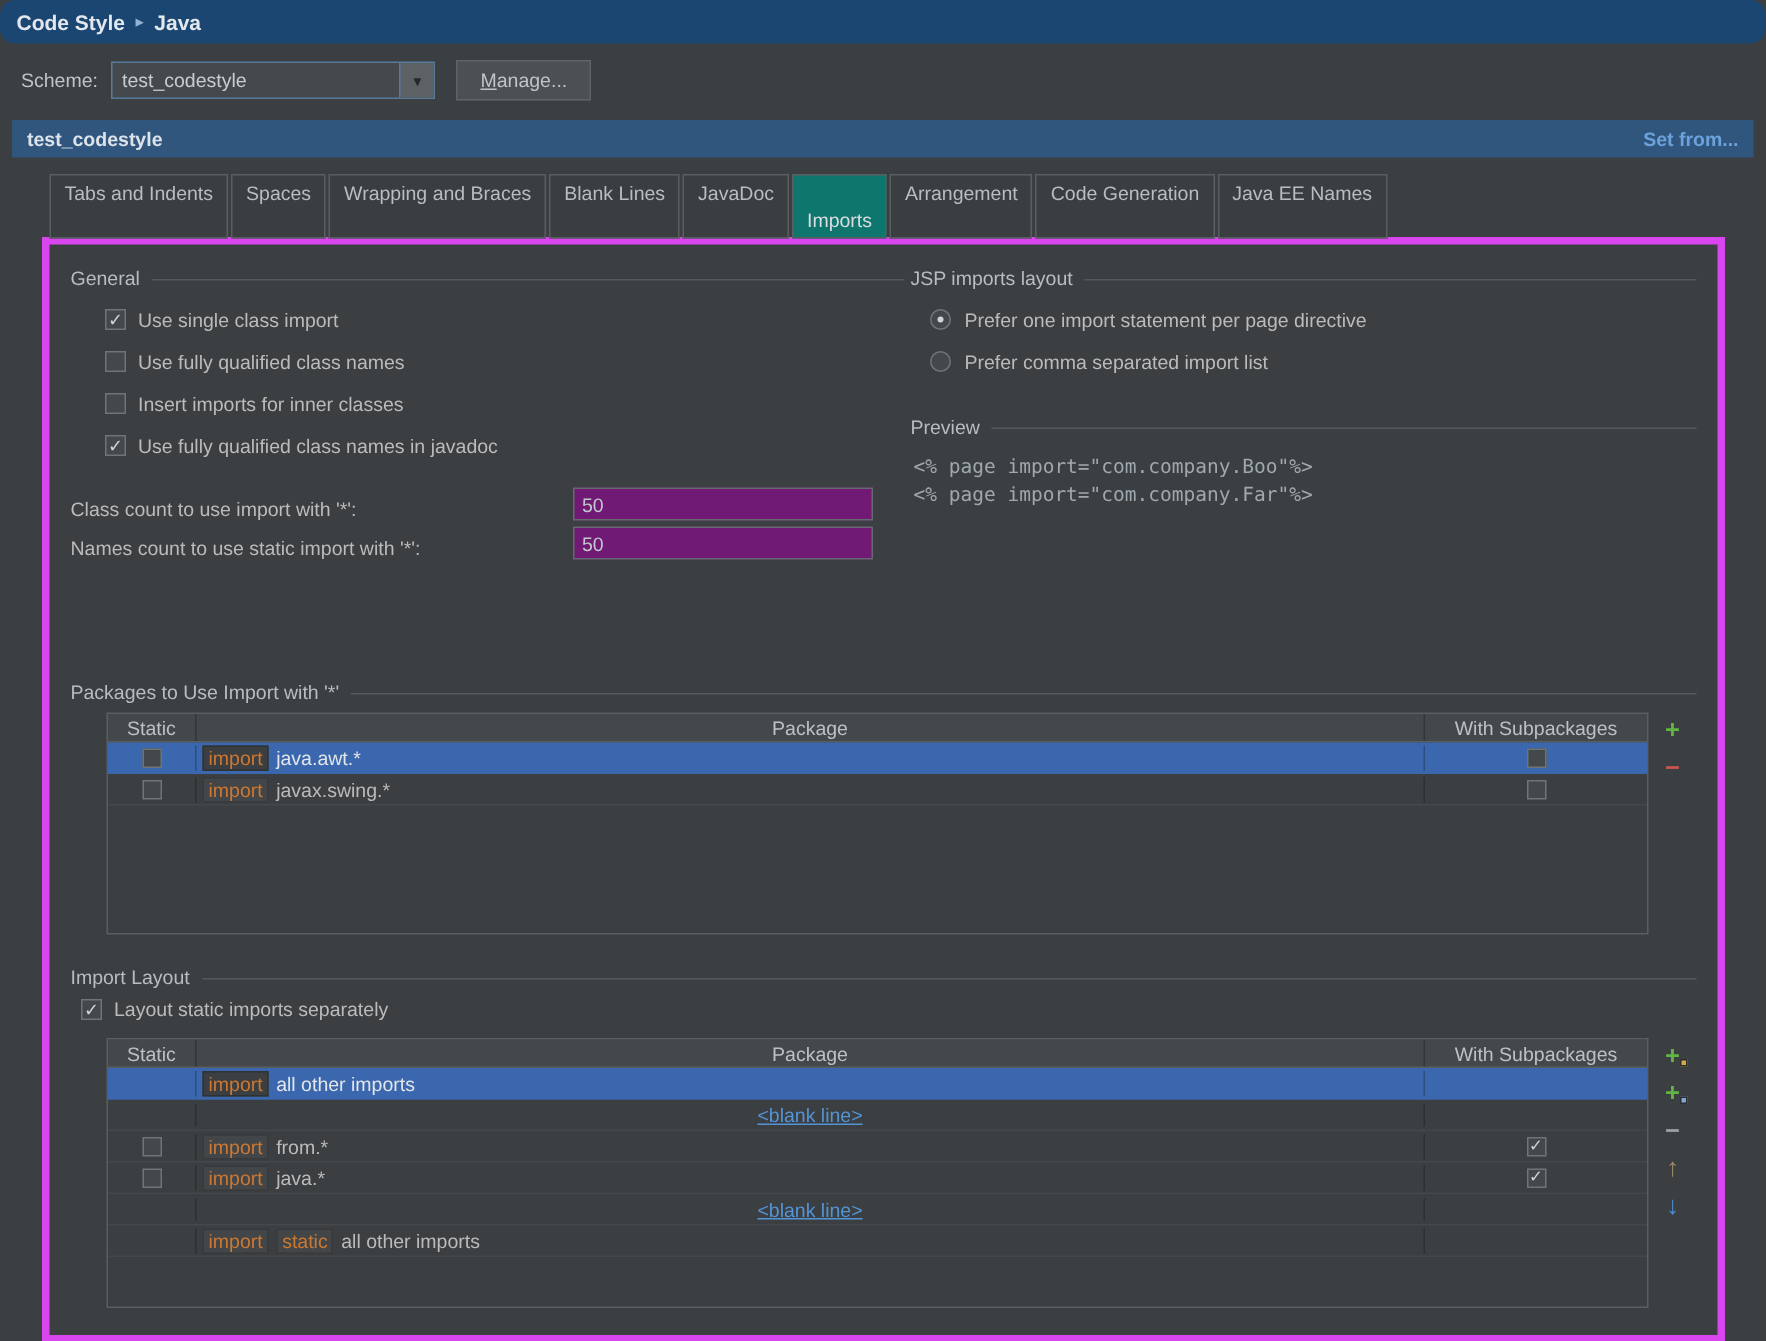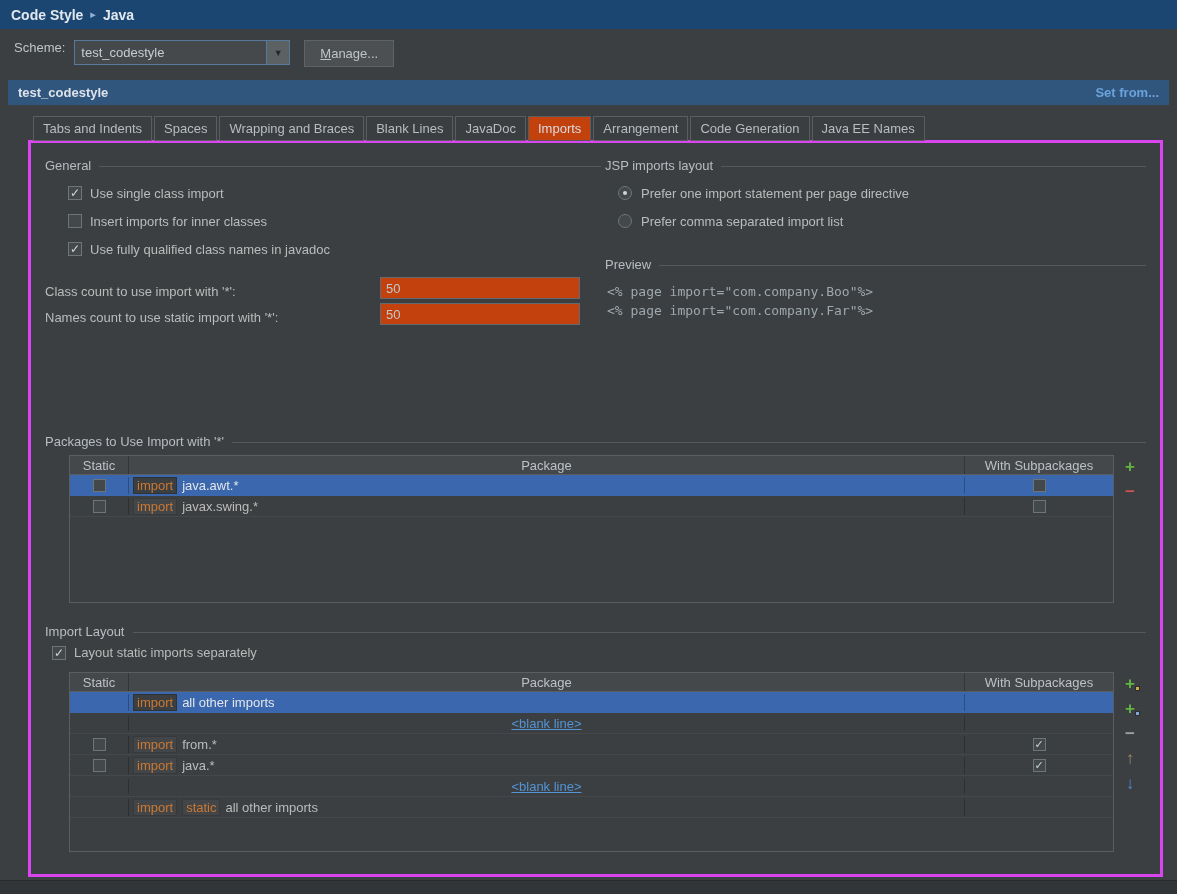--- a/index.html
+++ b/index.html
@@ -7,25 +7,25 @@
   body {
     width: 1177px; height: 894px; overflow: hidden;
     background: #3c3f41;
     font-family: "Liberation Sans", sans-serif;
     font-size: 13px; color: #bbbbbb;
   }
   
   .titlebar {
     height: 29px; background: #1c4672; color: #e2e8ee;
     display: flex; align-items: center; gap: 7px;
-    padding: 0 11px; font-weight: bold; font-size: 14px;
+    padding: 0 11px; font-weight: bold; font-size: 14px; border-radius: 10px;
   }
   .crumb-sep { color: #93b3d6; font-size: 11px; font-weight: normal; }
   
-  .scheme-row { display: flex; align-items: flex-start; padding: 11px 10px 8px 14px; }
+  .scheme-row { display: flex; align-items: center; padding: 11px 10px 8px 14px; }
   .scheme-label { margin-right: 9px; color: #bfc4c8; }
   .combo {
     display: flex; width: 216px; height: 25px;
     border: 1px solid #567a9b; background: #45494b; align-items: stretch;
   }
   .combo-value { flex: 1; display: flex; align-items: center; padding: 0 6px; color: #c7cdd2; }
   .combo-btn {
     width: 23px; background: #5c6164; border-left: 1px solid #567a9b;
     display: flex; align-items: center; justify-content: center;
     color: #26282a; font-size: 9px;
@@ -48,27 +48,27 @@
   .tabs {
     display: flex; 
     margin: 0 0 -1px 33px; position: relative; z-index: 2;
   }
   .tab {
     padding: 4px 9px; margin-right: 2px;
     border: 1px solid #5a5e61; background: #3b3e40; color: #b8bdc1;
     white-space: nowrap; cursor: pointer;
   }
   .tab.selected {
-    background: #c2410c; color: #d9dde1;
-    padding-top: 4px; border-bottom-color: #565b5e;
+    background: #0f766e; color: #d9dde1;
+    padding-top: 22px; border-bottom-color: #565b5e;
   }
   
   .panel {
-    margin: 0 14px 0 28px; height: 737px;
-    border: 3px solid #d946ef; padding: 14px 14px 0;
+    margin: 0 27px 0 28px; height: 737px;
+    border: 5px solid #d946ef; padding: 14px 14px 0;
     position: relative; z-index: 1;
   }
   .section-head { display: flex; align-items: center; gap: 8px; color: #b8bdc1; height: 16px; }
   .section-head .rule { flex: 1; border-top: 1px solid #55595b; margin-top: 2px; }
   .top-cols { display: flex; height: 268px; }
   .col-left { flex: 0 0 556px; }
   .col-right { flex: 1; padding-left: 4px; }
   
   .cb {
     width: 14px; height: 14px; flex: none;
@@ -87,21 +87,21 @@
     content: ""; position: absolute; left: 4px; top: 4px;
     width: 4px; height: 4px; border-radius: 50%; background: #cfd4d9;
   }
   .radio-list { margin-top: 6px; }
   
   .fields { margin-top: 10px; }
   .field-row { display: flex; align-items: flex-end; height: 26px; }
   .field-label { width: 335px; }
   .text-field {
     width: 200px; height: 22px; padding: 0 5px;
-    background: #c2410c; border: 1px solid #646a6d; color: #c2c7cc;
+    background: #701a75; border: 1px solid #646a6d; color: #c2c7cc;
     font-family: "Liberation Sans", sans-serif; font-size: 13px; outline: none;
   }
   
   .preview-head { margin-top: 21px; }
   .preview-lines {
     margin-top: 10px; padding-left: 2px;
     font-family: "DejaVu Sans Mono", monospace; font-size: 13px;
     color: #9fa8ae; line-height: 19px; white-space: pre;
   }
   
@@ -197,20 +197,24 @@
         <span>General</span>
         <span class="rule"></span>
       </div>
       <div class="cb-list" id="general-checkboxes">
           <div class="cb-row">
             <span class="cb">✓</span>
             <span>Use single class import</span>
           </div>
           <div class="cb-row">
             <span class="cb"></span>
+            <span>Use fully qualified class names</span>
+          </div>
+          <div class="cb-row">
+            <span class="cb"></span>
             <span>Insert imports for inner classes</span>
           </div>
           <div class="cb-row">
             <span class="cb">✓</span>
             <span>Use fully qualified class names in javadoc</span>
           </div>
         </div>
       <div class="fields" id="general-fields">
           <div class="field-row">
             <span class="field-label">Class count to use import with '*':</span>

